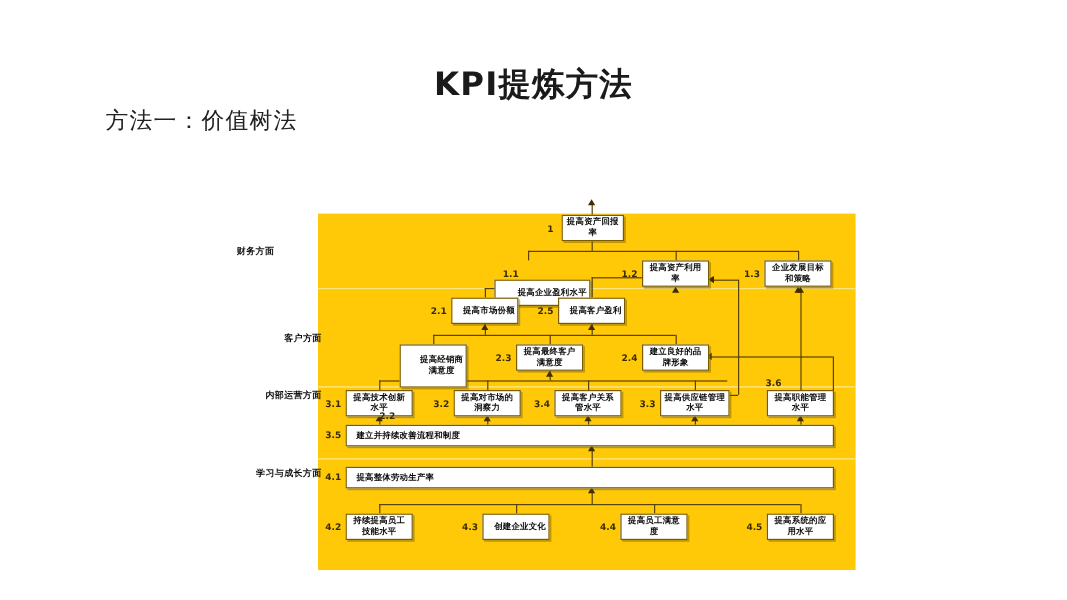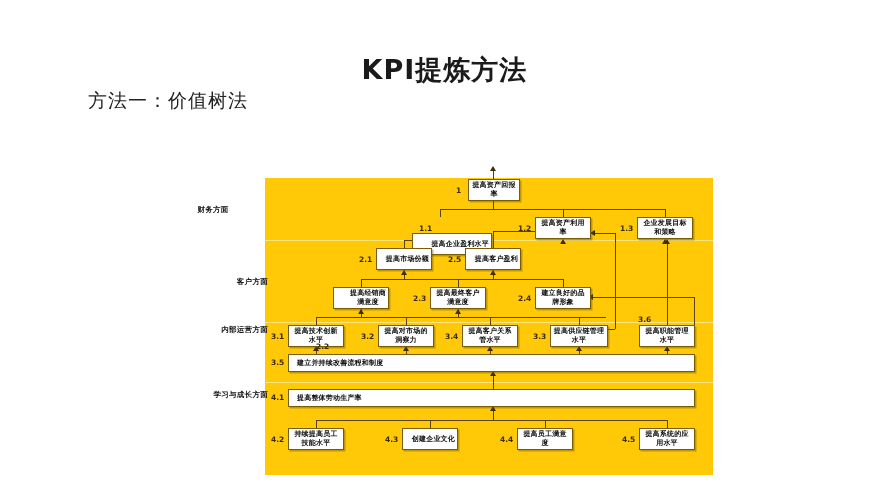--- a/index.html
+++ b/index.html
@@ -192,21 +192,21 @@
     <div class="node" style="left:186px; top:103px; width:56px; height:22px;">
       <span>提高市场份额</span>
     </div>
     <div class="code" style="left:169px; top:110px;">2.1</div>
 
     <div class="node" style="left:275px; top:103px; width:56px; height:22px;">
       <span>提高客户盈利</span>
     </div>
     <div class="code" style="left:258px; top:110px;">2.5</div>
 
-    <div class="node" style="left:143px; top:142px; width:56px; height:22px;padding-left:16px;">
+    <div class="node" style="left:143px; top:142px; width:56px; height:36px;padding-left:16px;">
       <span>提高经销商满意度</span>
     </div>
     <div class="code" style="left:126px; top:149px;margin-top:48px;">2.2</div>
 
     <div class="node" style="left:240px; top:142px; width:56px; height:22px;">
       <span>提高最终客户满意度</span>
     </div>
     <div class="code" style="left:223px; top:149px;">2.3</div>
 
     <div class="node" style="left:345px; top:142px; width:56px; height:22px;">

